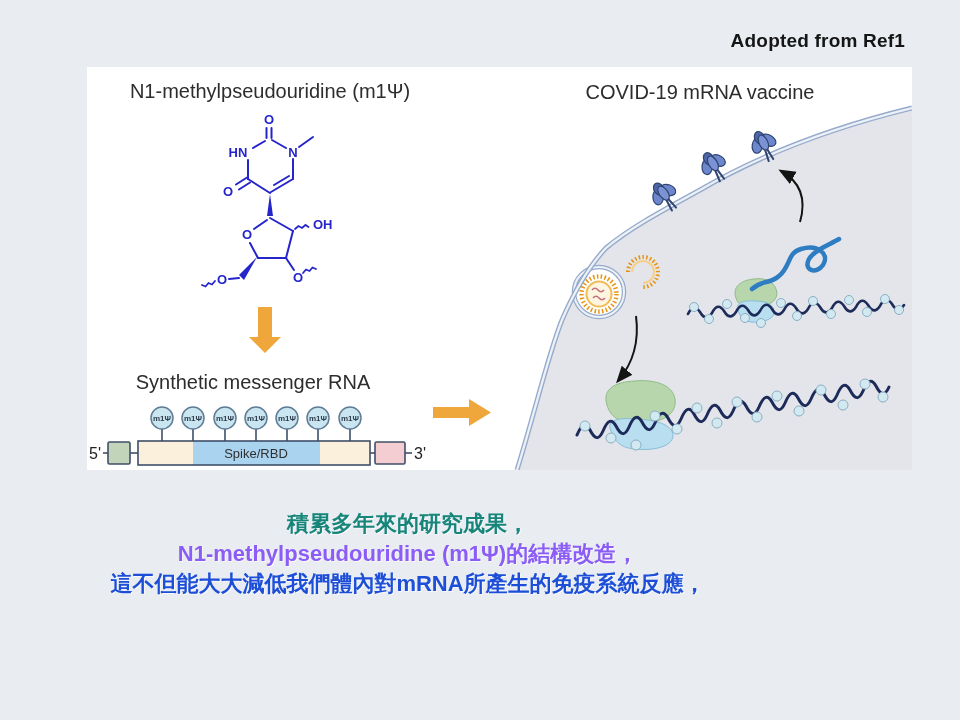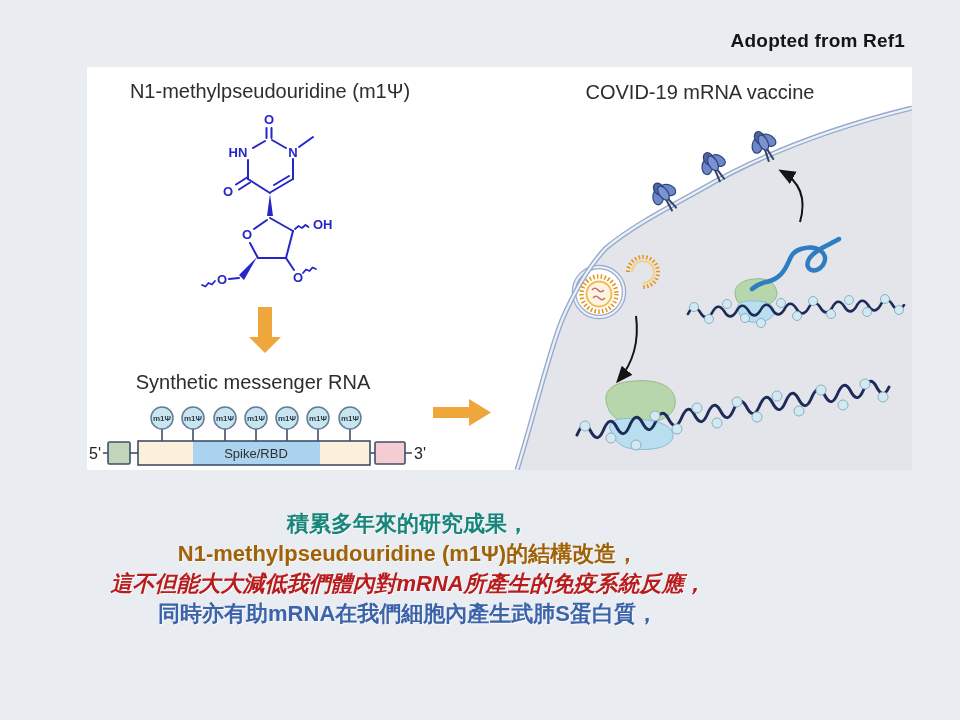--- a/index.html
+++ b/index.html
@@ -235,16 +235,15 @@
       <text class="m1label" x="263" y="354" text-anchor="middle">m1Ψ</text>
     </g>
   </g>
 
   <polygon fill="#efa63a" points="346,340 382,340 382,332 404,345.5 382,359 382,351 346,351"></polygon>
 </svg>
 </div>
 
 <div class="caption">
   <div class="caption-line" style="color: rgb(23, 133, 122);">積累多年來的研究成果，</div>
-  <div class="caption-line" style="color: #a16207;">N1-methylpseudouridine (m1Ψ)的結構改造，</div>
-  <div class="caption-line" style="color: #b91c1c; font-style: italic;">這不但能大大減低我們體內對mRNA所產生的免疫系統反應，</div>
-  <div class="caption-line" style="color: rgb(60, 99, 169);">同時亦有助mRNA在我們細胞內產生武肺S蛋白質，</div>
+  <div class="caption-line" style="color: #8b5cf6;">N1-methylpseudouridine (m1Ψ)的結構改造，</div>
+  <div class="caption-line" style="color: #1d4ed8;">這不但能大大減低我們體內對mRNA所產生的免疫系統反應，</div>
 </div>
 
 </body></html>

